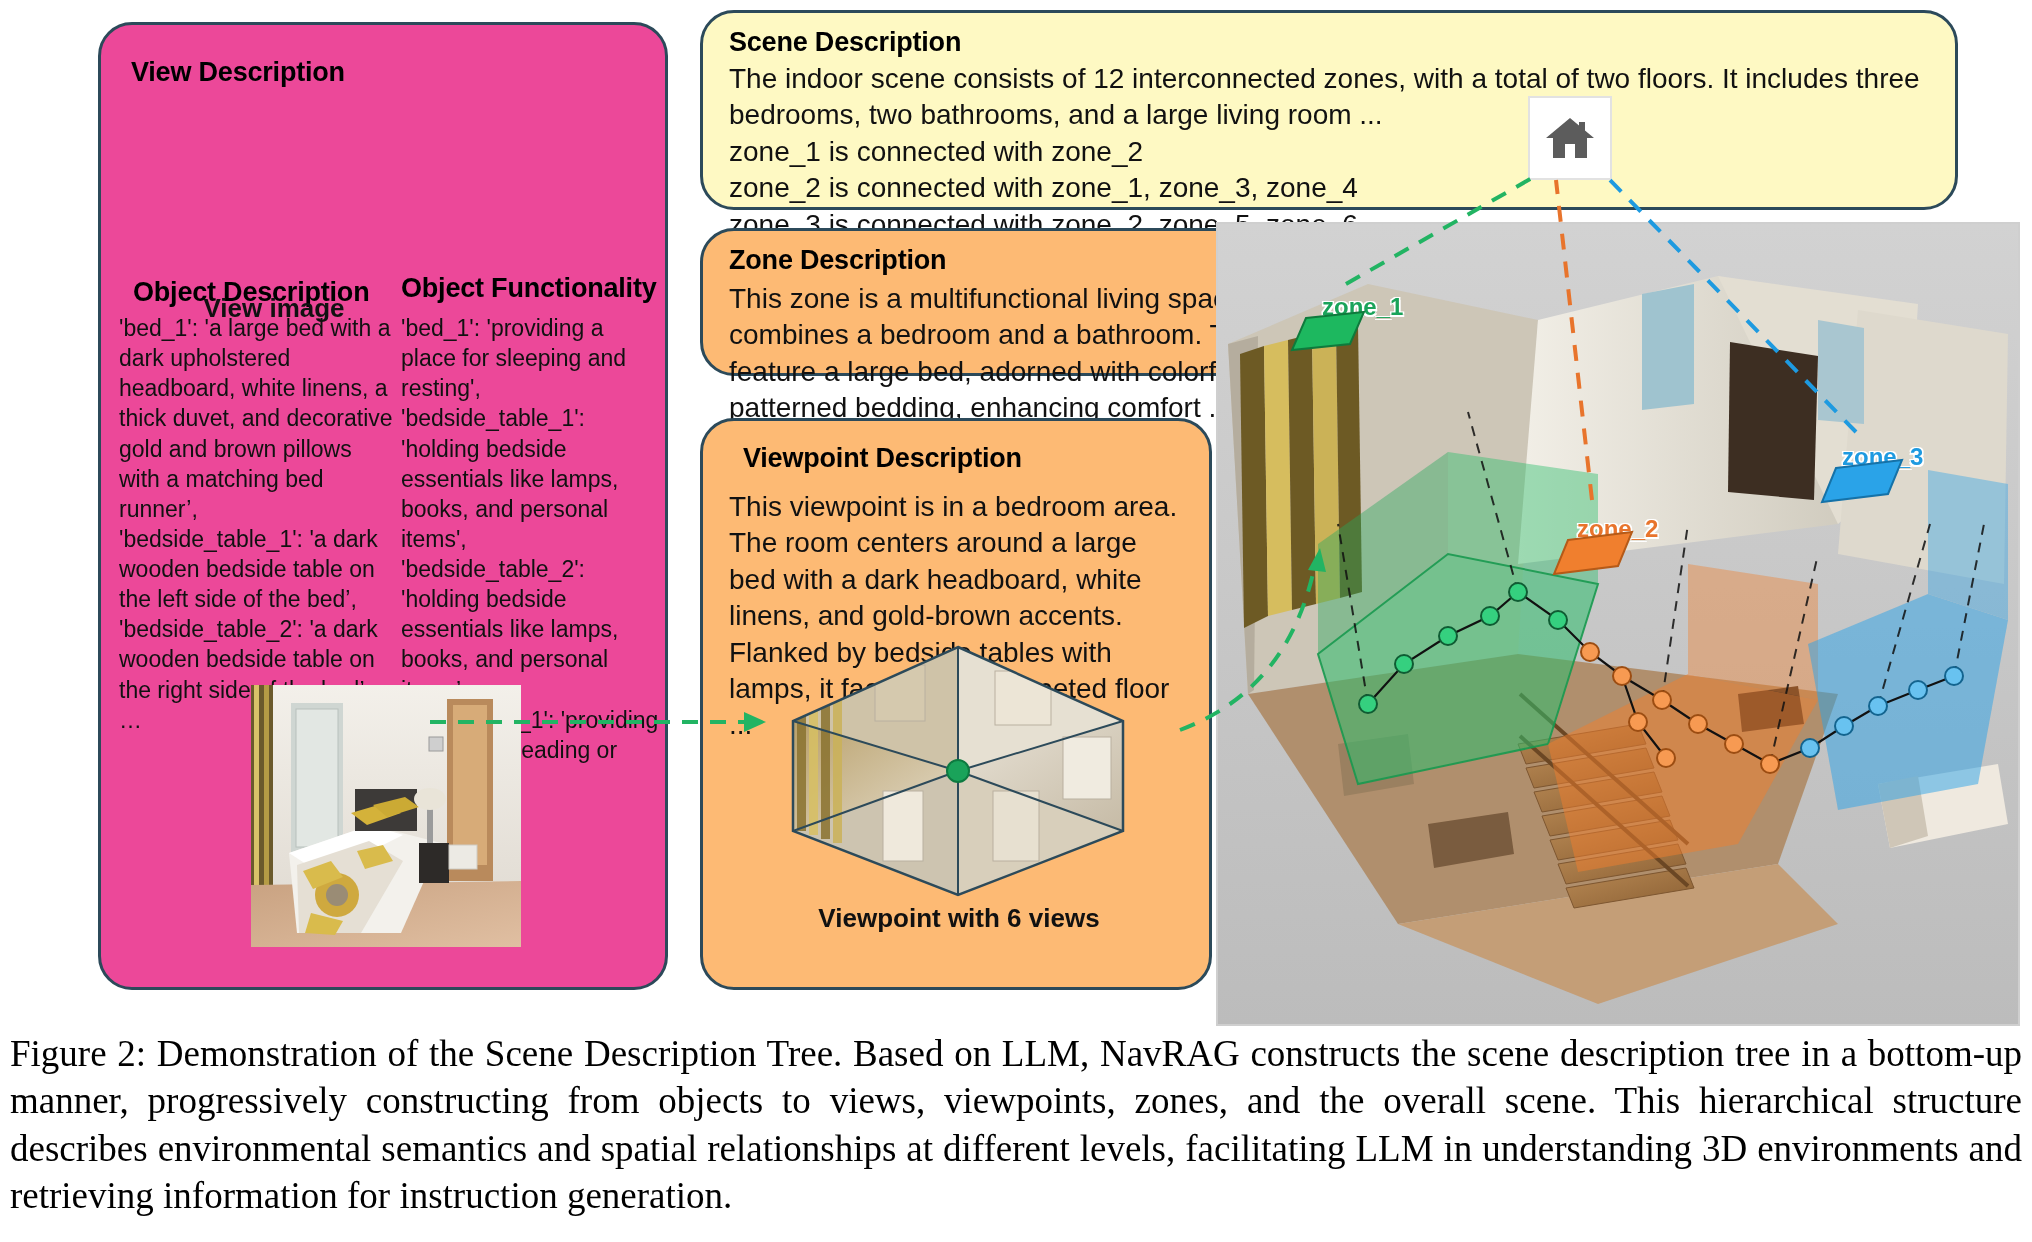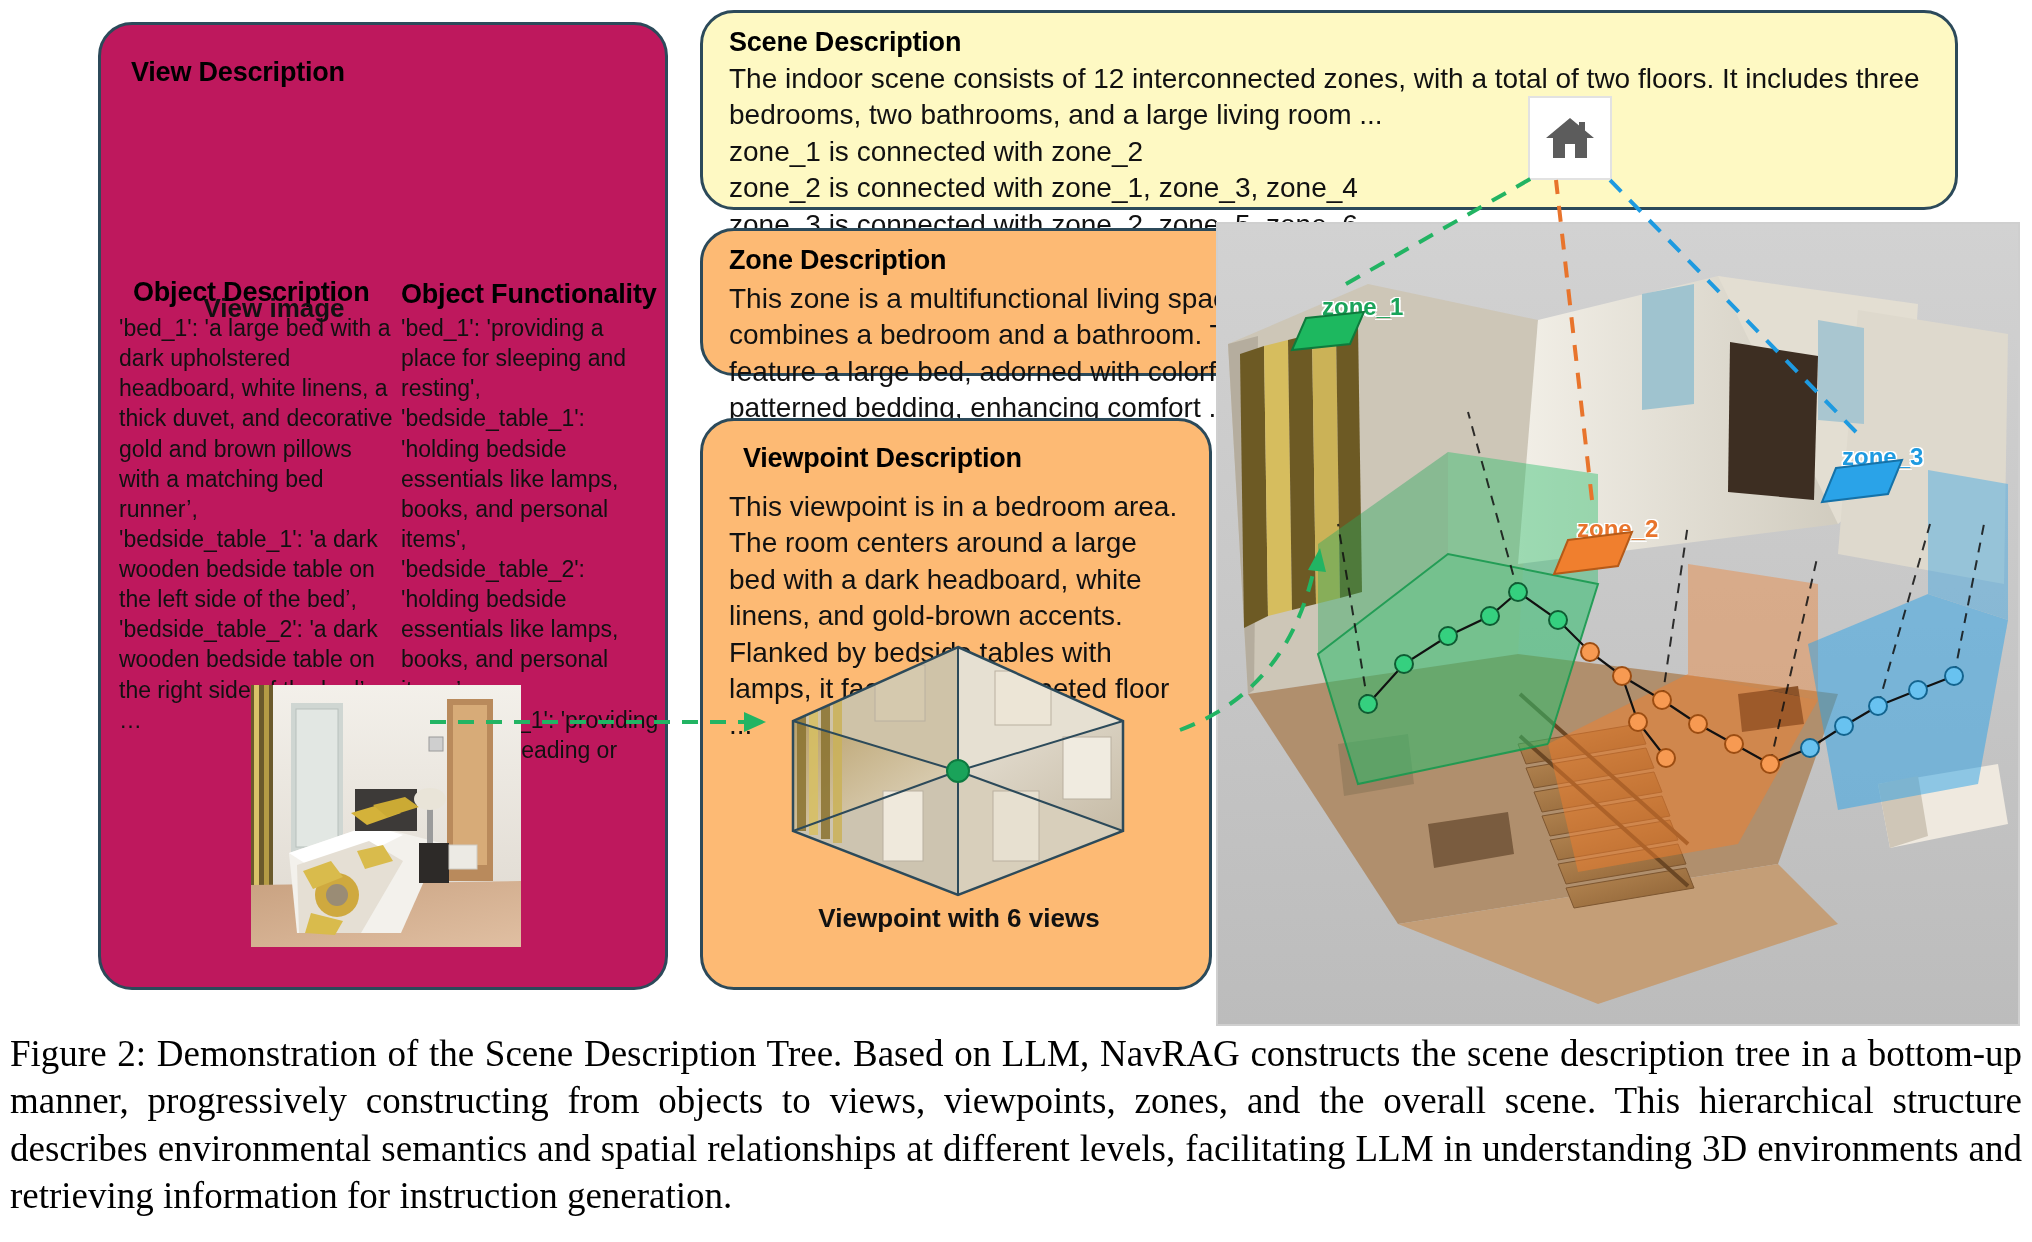--- a/index.html
+++ b/index.html
@@ -10,21 +10,21 @@
     color:#111;
   }
 
   
   .box{
     position:absolute;
     border:3px solid #2c4a5a;
     border-radius:34px;
     box-sizing:border-box;
   }
-  .box-light{background:#be185d;}
+  .box-light{background:#ec4899;}
   .box-mid{background:#fdba74;}
   .box-dark{background:#fef9c3;}
 
   .h-title{
     font-weight:bold;
     font-size:27px;
     letter-spacing:-0.2px;
     margin:0 0 4px 0;
     color:#000;
   }
@@ -42,21 +42,21 @@
   }
 
   
   #left-panel{left:98px;top:22px;width:570px;height:968px;}
   #view-desc-title{position:absolute;left:30px;top:32px;}
   #view-desc-text{position:absolute;left:20px;top:64px;width:540px;}
 
   #obj-desc-title{position:absolute;left:32px;top:252px;}
   #obj-desc-text{position:absolute;left:18px;top:288px;width:275px;}
 
-  #obj-func-title{position:absolute;left:300px;top:254px;text-align:right;}
+  #obj-func-title{position:absolute;left:300px;top:248px;text-align:right;}
   #obj-func-text{position:absolute;left:300px;top:288px;width:260px;}
 
   #view-image-wrap{position:absolute;left:150px;top:660px;width:270px;height:262px;}
   #view-image-cap{position:absolute;left:0;top:268px;width:270px;text-align:center;
       font-weight:bold;font-size:26px;margin-left:38px;}
 
   
   #scene-box{left:700px;top:10px;width:1258px;height:200px;}
   #scene-title{position:absolute;left:26px;top:14px;}
   #scene-text{position:absolute;left:26px;top:48px;width:1200px;}

